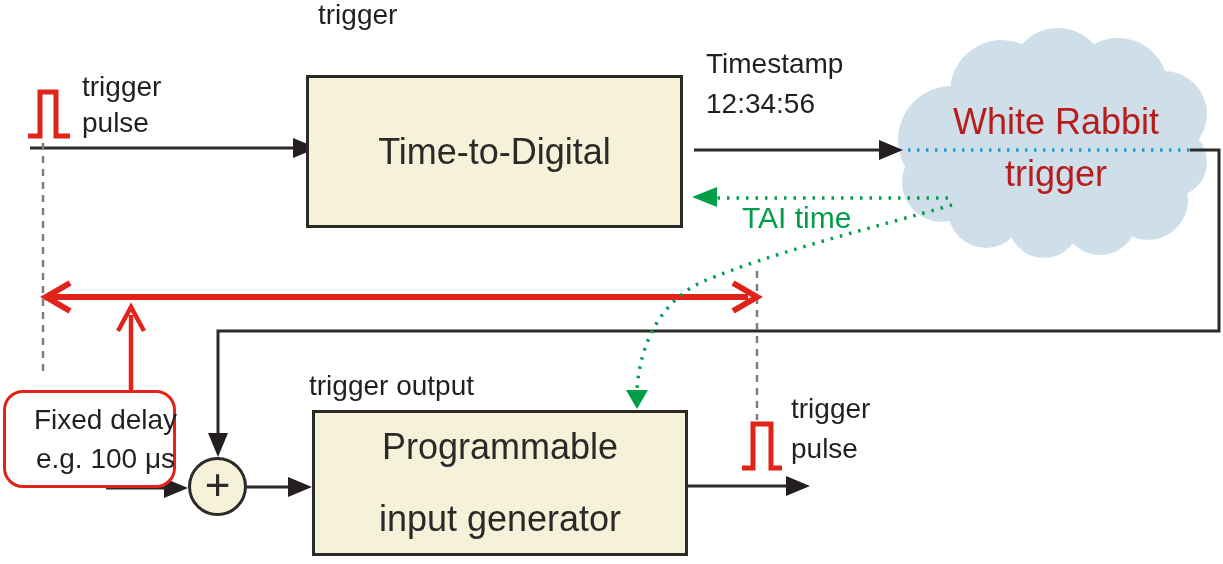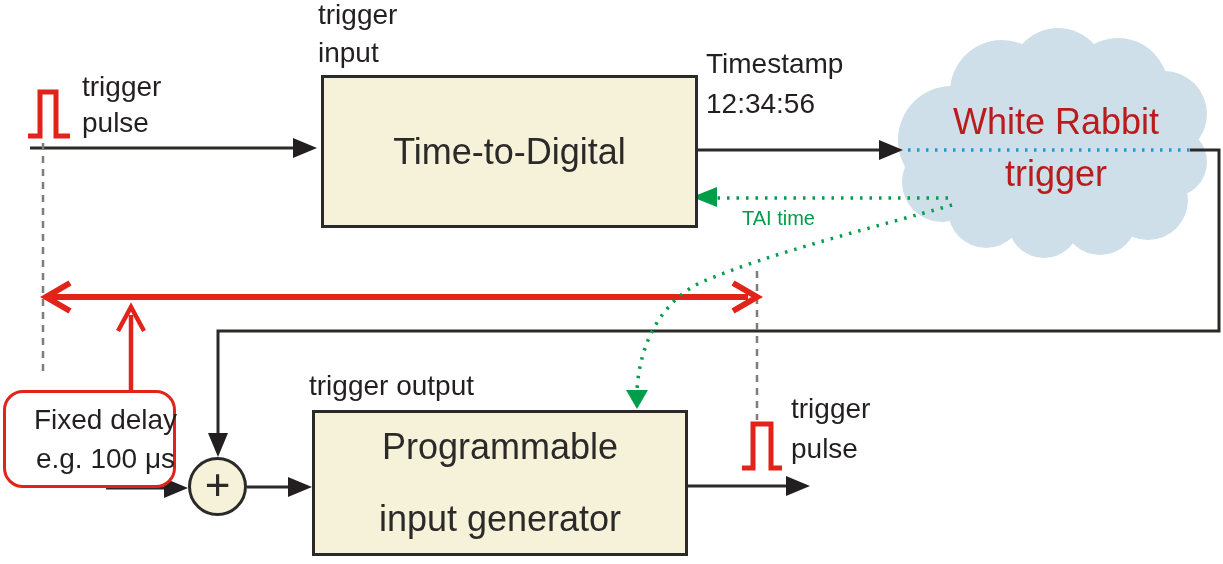--- a/index.html
+++ b/index.html
@@ -22,21 +22,21 @@
   .box{
     position:absolute;
     background:#F6F2DA;
     border:3px solid #2B2A29;
     display:flex;flex-direction:column;
     align-items:center;justify-content:center;
     text-align:center;
     font-size:36px;line-height:48px;color:#2B2A29;
     box-sizing:border-box;
   }
-  .tdc-box{left:321px;top:75px;width:377px;height:153px;}
+  .tdc-box{left:306px;top:75px;width:377px;height:153px;}
   .ppg-box{left:312px;top:410px;width:376px;height:146px;gap:24px;}
   .delay-box{
     position:absolute;left:3px;top:390px;width:173px;height:98px;
     background:#ffffff;border:3px solid #E2231A;border-radius:20px;
     display:flex;flex-direction:column;align-items:center;justify-content:center;
     font-size:28px;line-height:39px;color:#231F20;
     box-sizing:border-box;white-space:nowrap;padding-left:32px;
   }
   .sum{
     position:absolute;left:188px;top:457px;width:59px;height:59px;
@@ -45,21 +45,21 @@
     box-sizing:border-box;
     font-size:44px;color:#2B2A29;font-weight:400;
   }
   .sum span{position:relative;top:-2px;}
   .wr-lbl{
     left:915px;top:96px;width:282px;
     text-align:center;
     font-size:36px;line-height:52px;
     color:#b91c1c;
   }
-  .tai-lbl{left:742px;top:200px;font-size:20px;color:#009E49;}
+  .tai-lbl{left:742px;top:200px;font-size:30px;color:#009E49;}
   .ts-lbl{left:706px;top:44px;line-height:40px;}
 </style>
 </head>
 <body>
 
 <div class="stage">
 
   <svg width="1223" height="564" viewBox="0 0 1223 564">
 
     <g fill="#CEDFE9">
@@ -138,21 +138,20 @@
     <span>+</span>
   </div>
 
   <div class="lbl" style="left:82px;top:69px;">
     <div>trigger</div>
     <div>pulse</div>
   </div>
 
   <div class="lbl" style="left:318px;top:-4px;line-height:38px;">
     <div>trigger</div>
-    <div>input</div>
   </div>
 
   <div class="lbl ts-lbl">
     <div>Timestamp</div>
     <div>12:34:56</div>
   </div>
 
   <div class="lbl wr-lbl">
     <div>White Rabbit</div>
     <div>trigger</div>

